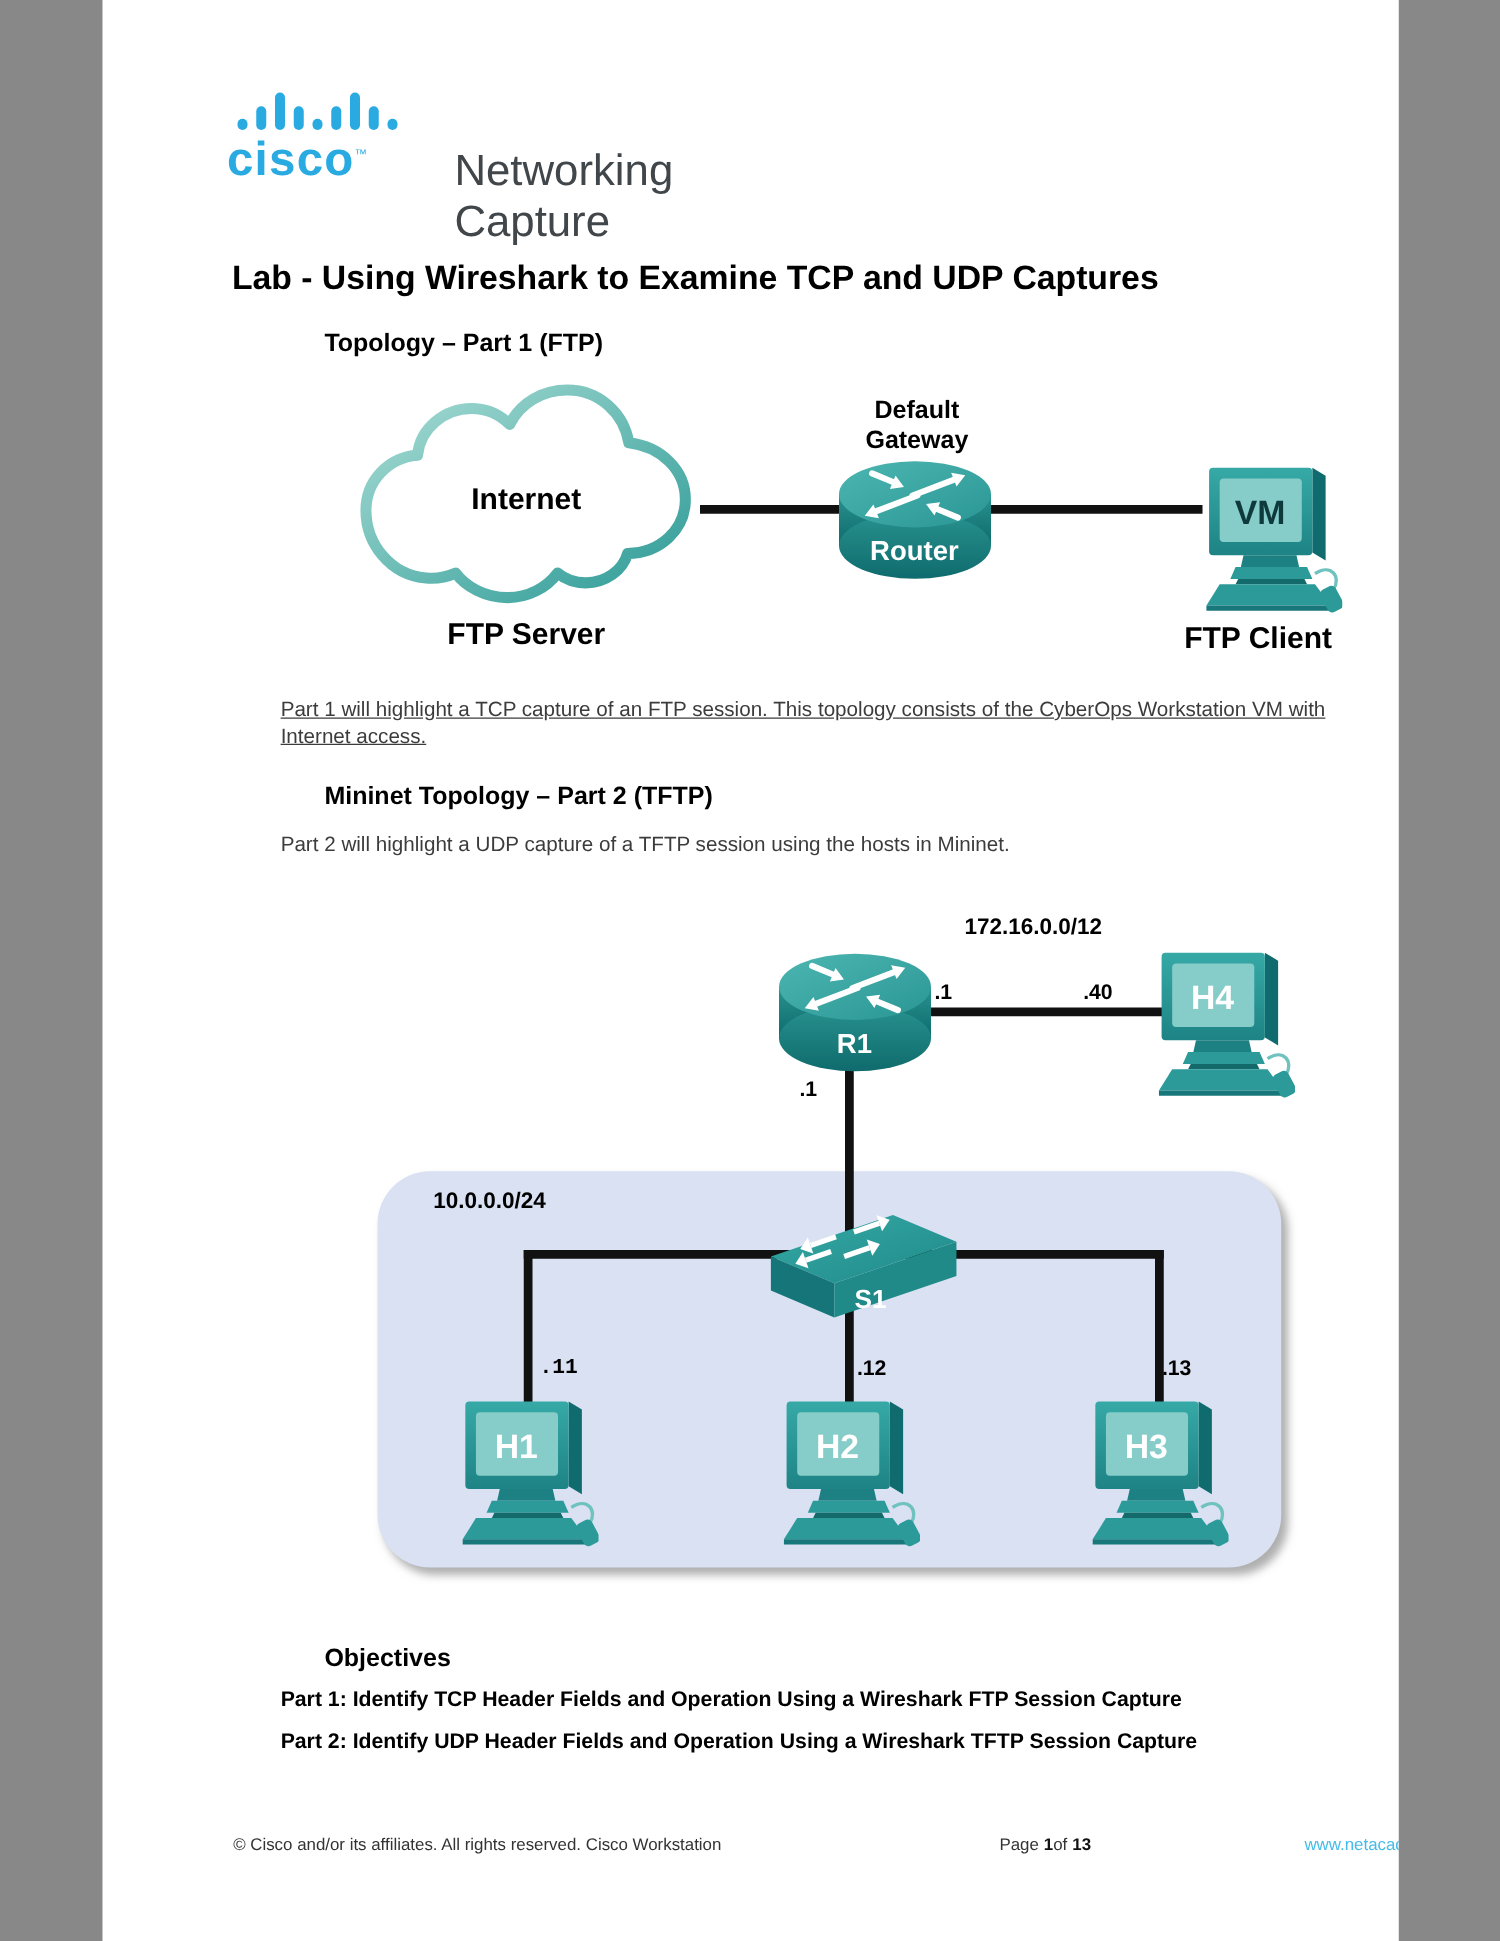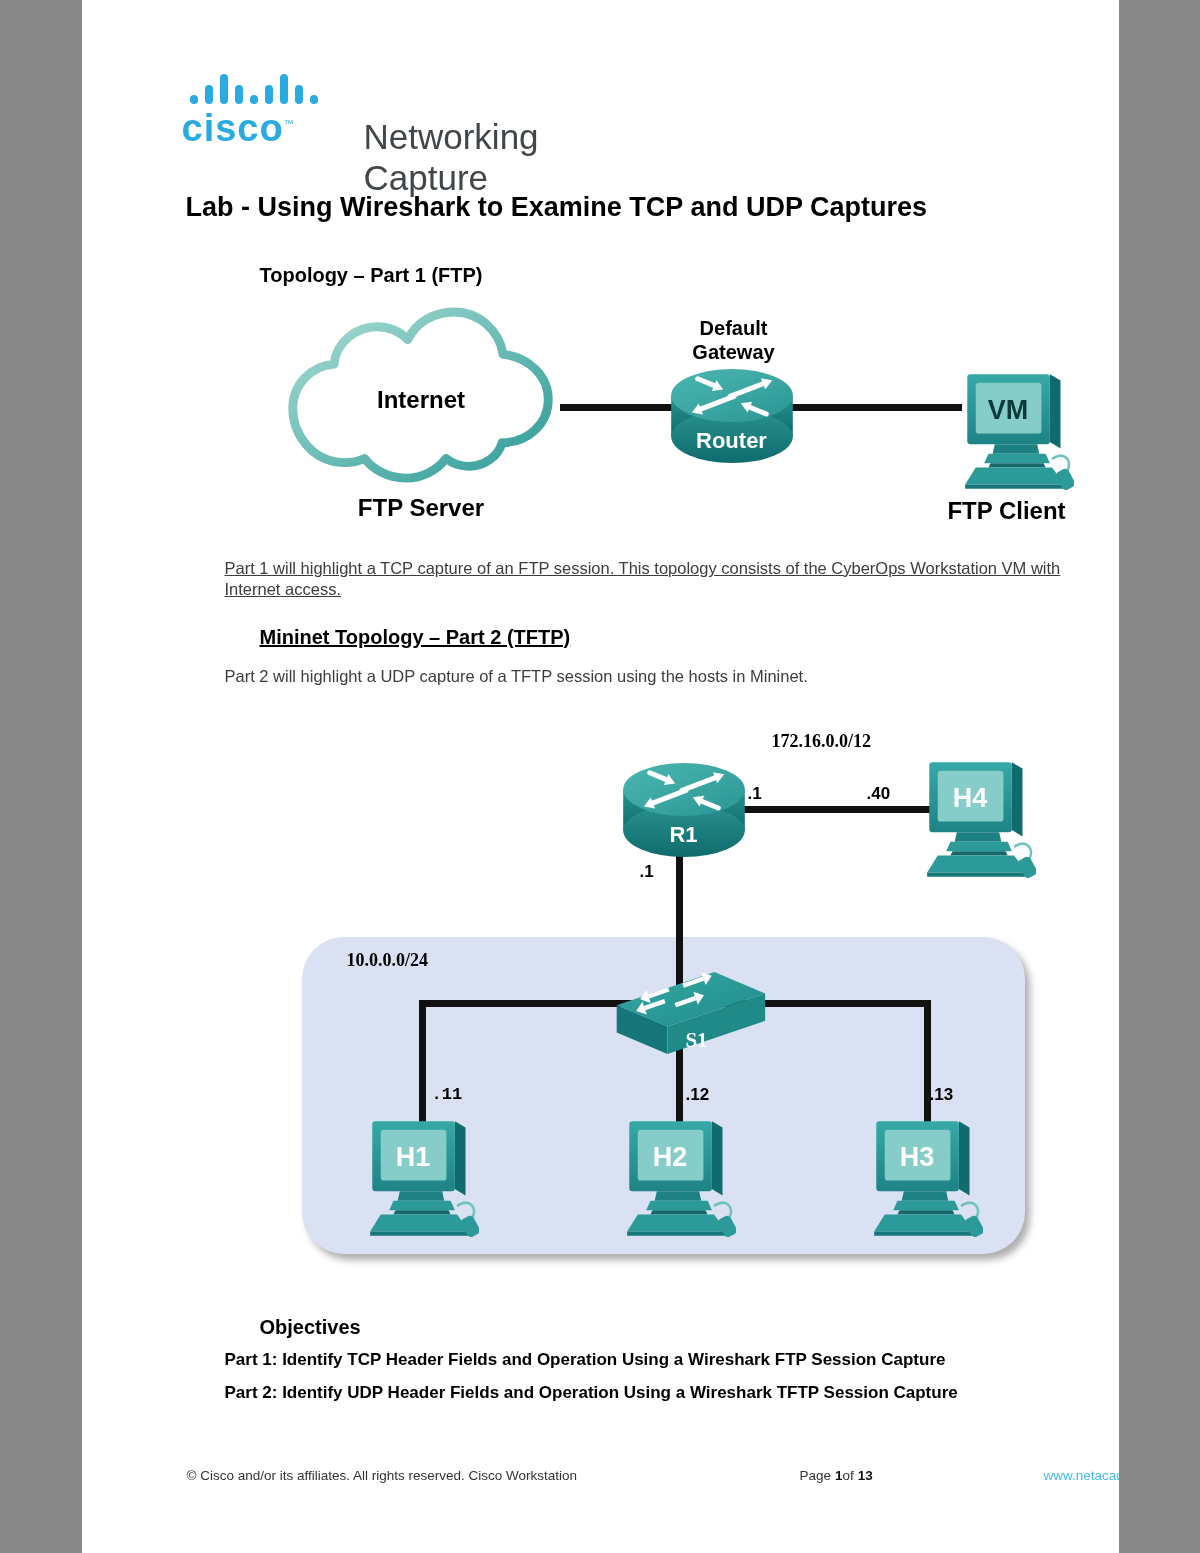--- a/index.html
+++ b/index.html
@@ -23,26 +23,26 @@
   .h2 { font-size:20px; font-weight:bold; color:#000; }
   .body-text { font-size:16.5px; line-height:21px; color:#3C3C3C; }
   .obj-line { font-size:17px; font-weight:bold; color:#000; }
 
   
   .net-line { background:#111; }
   .diag-label { font-weight:bold; color:#000; text-align:center; }
   .cap-big { font-size:24px; }
   .cap-mid { font-size:20px; line-height:24px; }
   .ip-label { font-size:17px; font-weight:bold; color:#000; }
-  .subnet-label { font-size:18px; font-weight:bold; color:#000;font-family:Liberation Serif, serif; }
+  .subnet-label { font-size:18px; font-weight:bold; color:#000; }
   .device-label { position:absolute; text-align:center; font-weight:bold; color:#fff; }
   .pc-label { top:25px; left:0; width:101px; font-size:27px; }
   .pc-label.dark { color:#0E3A3C; }
   .rtr-label { top:62px; left:0; width:128px; font-size:22px; }
-  .sw-label { top:66px; left:32px; width:120px; font-size:21px;font-family:Liberation Serif, serif; }
+  .sw-label { top:66px; left:32px; width:120px; font-size:21px; }
   .lan-box {
     background:#D9E1F2; border-radius:42px;
     box-shadow:5px 6px 7px rgba(110,110,110,.55);
   }
 
   
   .footer-text { font-size:13.5px; color:#333; }
   .footer-text b { color:#111; }
   .site-link { font-size:13.5px; color:#45BCE8; cursor:pointer; }
   .pg span { margin-right:4px; }
@@ -150,21 +150,21 @@
         <div class="bar m"></div>
       <div class="bar s"></div>
     </div>
     <div class="brand"><span>cisco</span><sup>™</sup></div>
   </div>
   <div class="abs academy" style="left:282px; top:76px;">
     <div>Networking</div>
     <div>Capture</div>
   </div>
 
-  <div class="abs doc-title" style="left:104px; top:192px;text-align:center;">Lab - Using Wireshark to Examine TCP and UDP Captures</div>
+  <div class="abs doc-title" style="left:104px; top:207px;text-align:center;">Lab - Using Wireshark to Examine TCP and UDP Captures</div>
 
   <div class="abs h2" style="left:178px; top:264px;">Topology – Part 1 (FTP)</div>
 
   <div class="abs net-line" style="left:478px; top:404px; width:115px; height:7px;"></div>
   <div class="abs net-line" style="left:710px; top:404px; width:170px; height:7px;"></div>
 
   <svg class="abs" style="left:197px; top:305px;" width="285" height="187">
       <use href="#sym-cloud"></use>
     </svg>
   <div class="abs diag-label cap-big" style="left:227px; top:386px; width:225px;">Internet</div>
@@ -184,21 +184,21 @@
   <div class="abs" style="left:876px; top:370px; width:116px; height:125px;">
     <svg width="116" height="125">
         <use href="#sym-pc"></use>
       </svg>
     <div class="device-label pc-label dark">VM</div>
   </div>
   <div class="abs diag-label cap-big" style="left:845px; top:497px; width:160px;">FTP Client</div>
 
   <div class="abs body-text" style="left:143px; top:558px; width:895px;text-decoration:underline;">Part 1 will highlight a TCP capture of an FTP session. This topology consists of the CyberOps Workstation VM with Internet access.</div>
 
-  <div class="abs h2" style="left:178px; top:626px;text-decoration:underline;">Mininet Topology – Part 2 (TFTP)</div>
+  <div class="abs h2" style="left:178px; top:626px;">Mininet Topology – Part 2 (TFTP)</div>
   <div class="abs body-text" style="left:143px; top:666px; width:895px;">Part 2 will highlight a UDP capture of a TFTP session using the hosts in Mininet.</div>
 
   <div class="abs lan-box" style="left:220px; top:937px; width:723px; height:317px;"></div>
   <div class="abs subnet-label" style="left:265px; top:950px;">10.0.0.0/24</div>
   <div class="abs subnet-label" style="left:690px; top:731px;">172.16.0.0/12</div>
 
   <div class="abs net-line" style="left:660px; top:806px; width:212px; height:7px;"></div>
   <div class="abs net-line" style="left:594px; top:856px; width:7px; height:154px;"></div>
   <div class="abs net-line" style="left:337px; top:1000px; width:512px; height:7px;"></div>
   <div class="abs net-line" style="left:337px; top:1000px; width:7px; height:122px;"></div>

